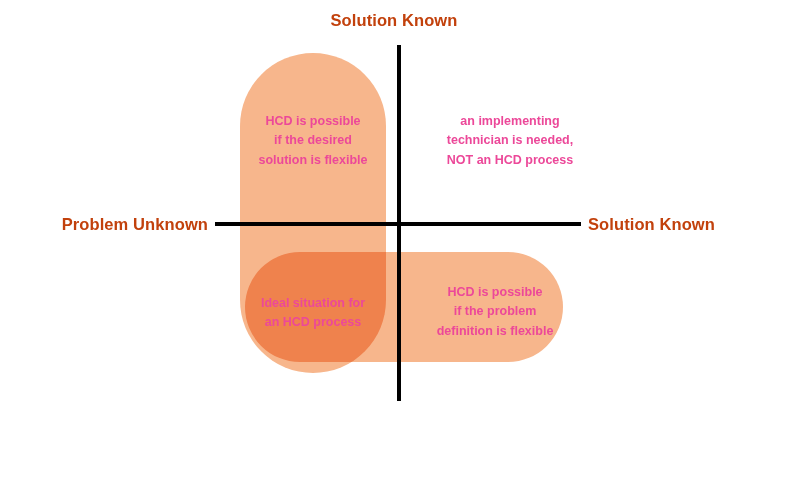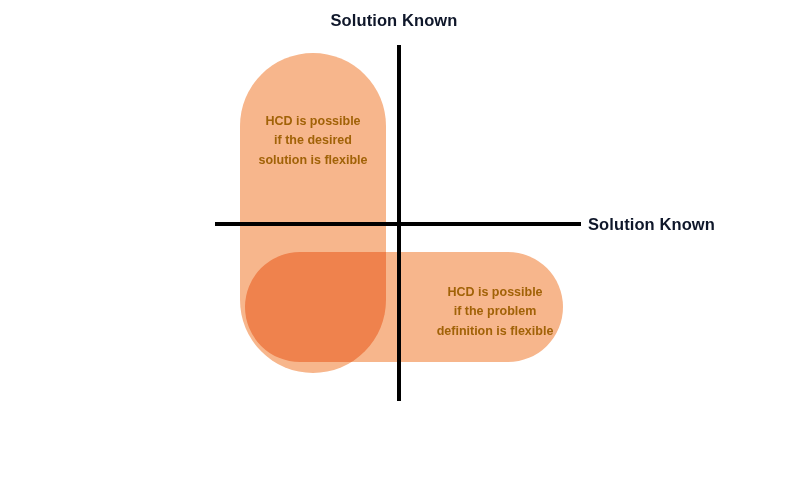--- a/index.html
+++ b/index.html
@@ -63,21 +63,21 @@
   .axis-horizontal {
     left: 215px;
     top: 222px;
     width: 366px;
     height: 4px;
   }
 
   
   .axis-label {
     position: absolute;
-    color: #0f172a;
+    color: #c2410c;
     font-size: 16.5px;
     font-weight: bold;
     letter-spacing: 0.1px;
     white-space: nowrap;
   }
   .label-top {
     left: 0;
     top: 11px;
     width: 788px;
     text-align: center;
@@ -96,21 +96,21 @@
   }
   .label-right {
     left: 588px;
     top: 215px;
     text-align: left;
   }
 
   
   .quad-text {
     position: absolute;
-    color: #a16207;
+    color: #ec4899;
     font-size: 12.5px;
     font-weight: bold;
     line-height: 1.55;
     text-align: center;
     white-space: pre-line;
   }
   .quad-tl {
     left: 240px;
     top: 112px;
     width: 146px;
@@ -138,22 +138,28 @@
 
   <div class="pill-layer">
     <div class="pill pill-vertical"></div>
     <div class="pill pill-horizontal"></div>
   </div>
 
   <div class="axis axis-vertical"></div>
   <div class="axis axis-horizontal"></div>
 
   <div class="axis-label label-top">Solution Known</div>
+  <div class="axis-label label-left">Problem Unknown</div>
   <div class="axis-label label-right">Solution Known</div>
 
   <div class="quad-text quad-tl">HCD is possible
 if the desired
 solution is flexible</div>
+  <div class="quad-text quad-tr">an implementing
+technician is needed,
+NOT an HCD process</div>
+  <div class="quad-text quad-bl">Ideal situation for
+an HCD process</div>
   <div class="quad-text quad-br">HCD is possible
 if the problem
 definition is flexible</div>
 
 </div>
 
 </body></html>

